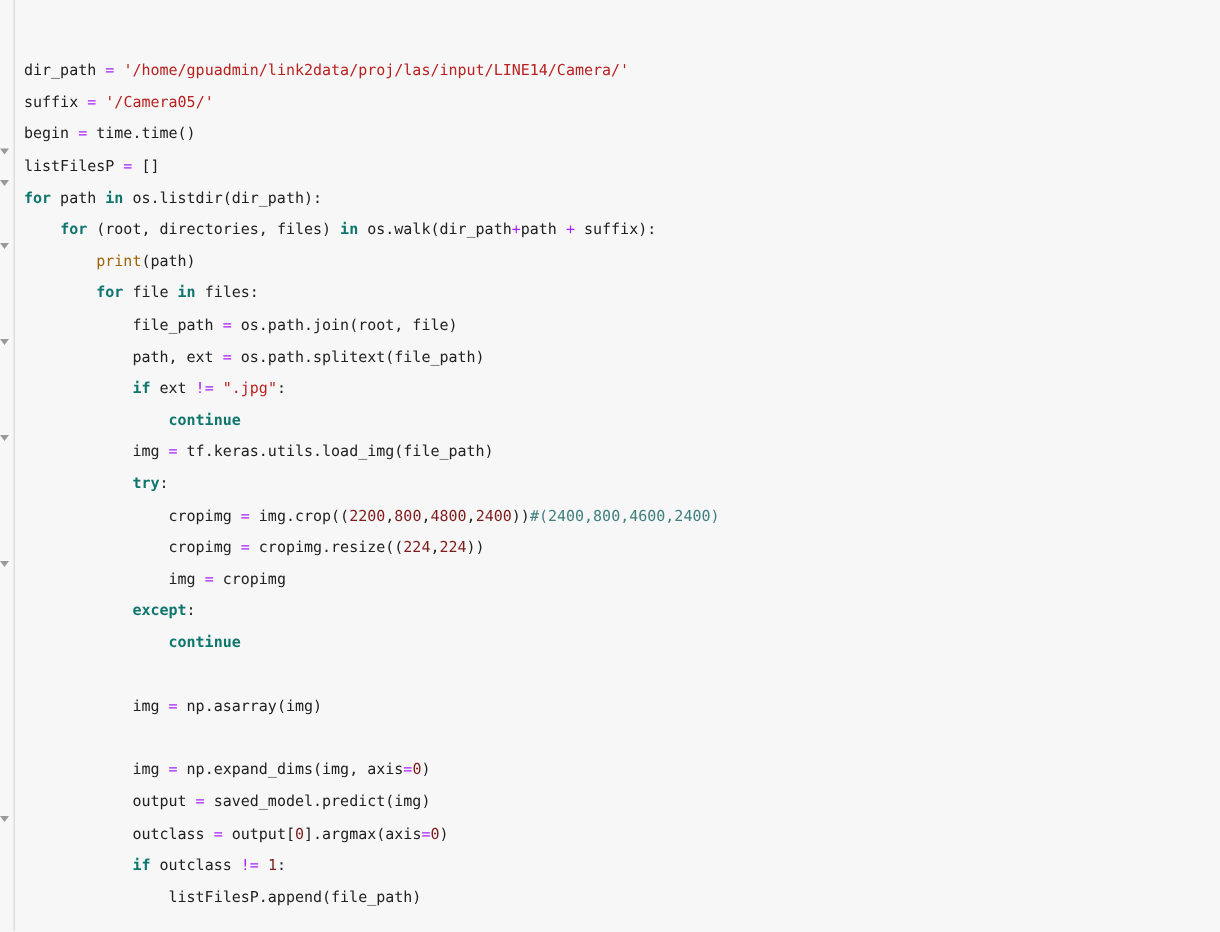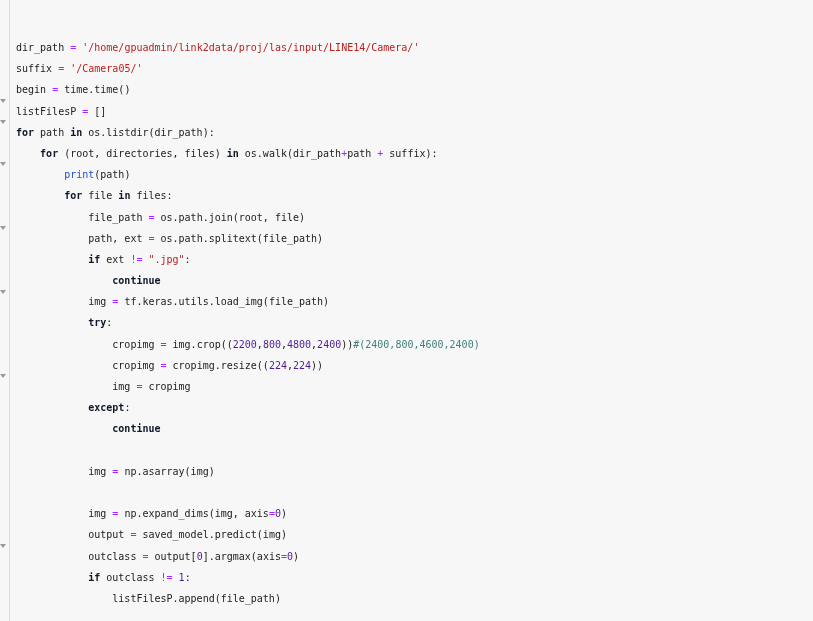--- a/index.html
+++ b/index.html
@@ -42,25 +42,25 @@
       font-family: "DejaVu Sans Mono", monospace;
       font-size: 10px;
       color: #212121;
       white-space: pre;
       margin-top: 31px;
     }
     .line {
       height: 21.2px;
       line-height: 21.2px;
     }
-    .kw { color: #0f172a; font-weight: bold; }
+    .kw { color: #0f766e; font-weight: bold; }
     .op { color: #aa22ff; }
     .str { color: #ba2121; }
-    .num { color: #4c1d95; }
-    .bi { color: #1d4ed8; }
+    .num { color: #7f1d1d; }
+    .bi { color: #a16207; }
     .cm { color: #408080; }
   </style>
 </head>
 <body>
 
 <div class="editor">
   <div class="gutter" id="gutter">
       <div class="fold" style="top: 98.8px;"></div>
       <div class="fold" style="top: 120px;"></div>
       <div class="fold" style="top: 162.4px;"></div>

